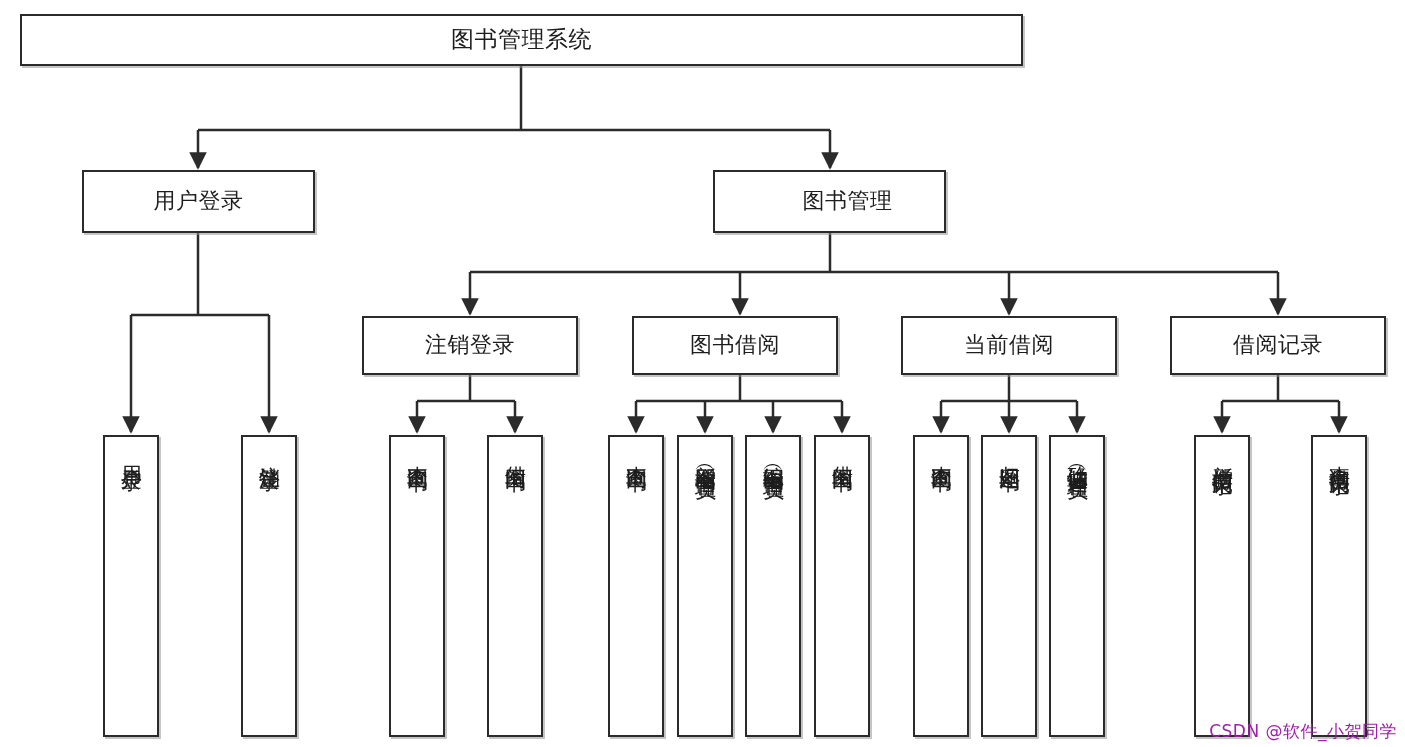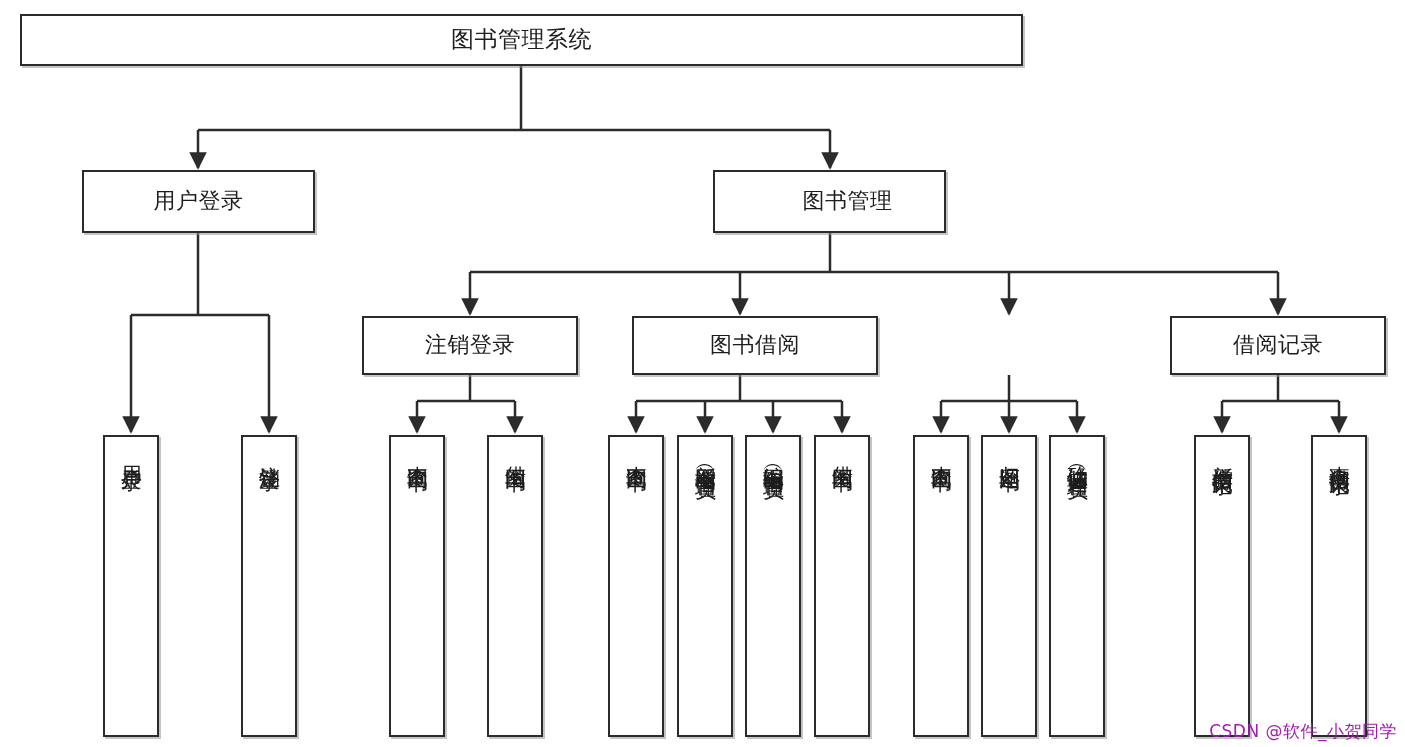--- a/index.html
+++ b/index.html
@@ -142,24 +142,27 @@
   </div>
 
   <div class="node horizontal" style="left:713px; top:170px; width:233px; height:63px;padding-left:36px;">
     <span class="label">图书管理</span>
   </div>
 
   <div class="node horizontal" style="left:362px; top:316px; width:216px; height:59px;">
     <span class="label">注销登录</span>
   </div>
 
-  <div class="node horizontal" style="left:632px; top:316px; width:246px; height:59px;">
+  <div class="node horizontal" style="left:632px; top:316px; width:206px; height:59px;">
     <span class="label">图书借阅</span>
   </div>
 
+  <div class="node horizontal" style="left:901px; top:316px; width:216px; height:59px;">
+    <span class="label">当前借阅</span>
+  </div>
 
   <div class="node horizontal" style="left:1170px; top:316px; width:216px; height:59px;">
     <span class="label">借阅记录</span>
   </div>
 
   <div class="node vertical" style="left:103px; top:435px; width:56px; height:302px;">
     <span class="label">用户登录</span>
   </div>
 
   <div class="node vertical" style="left:241px; top:435px; width:56px; height:302px;">

